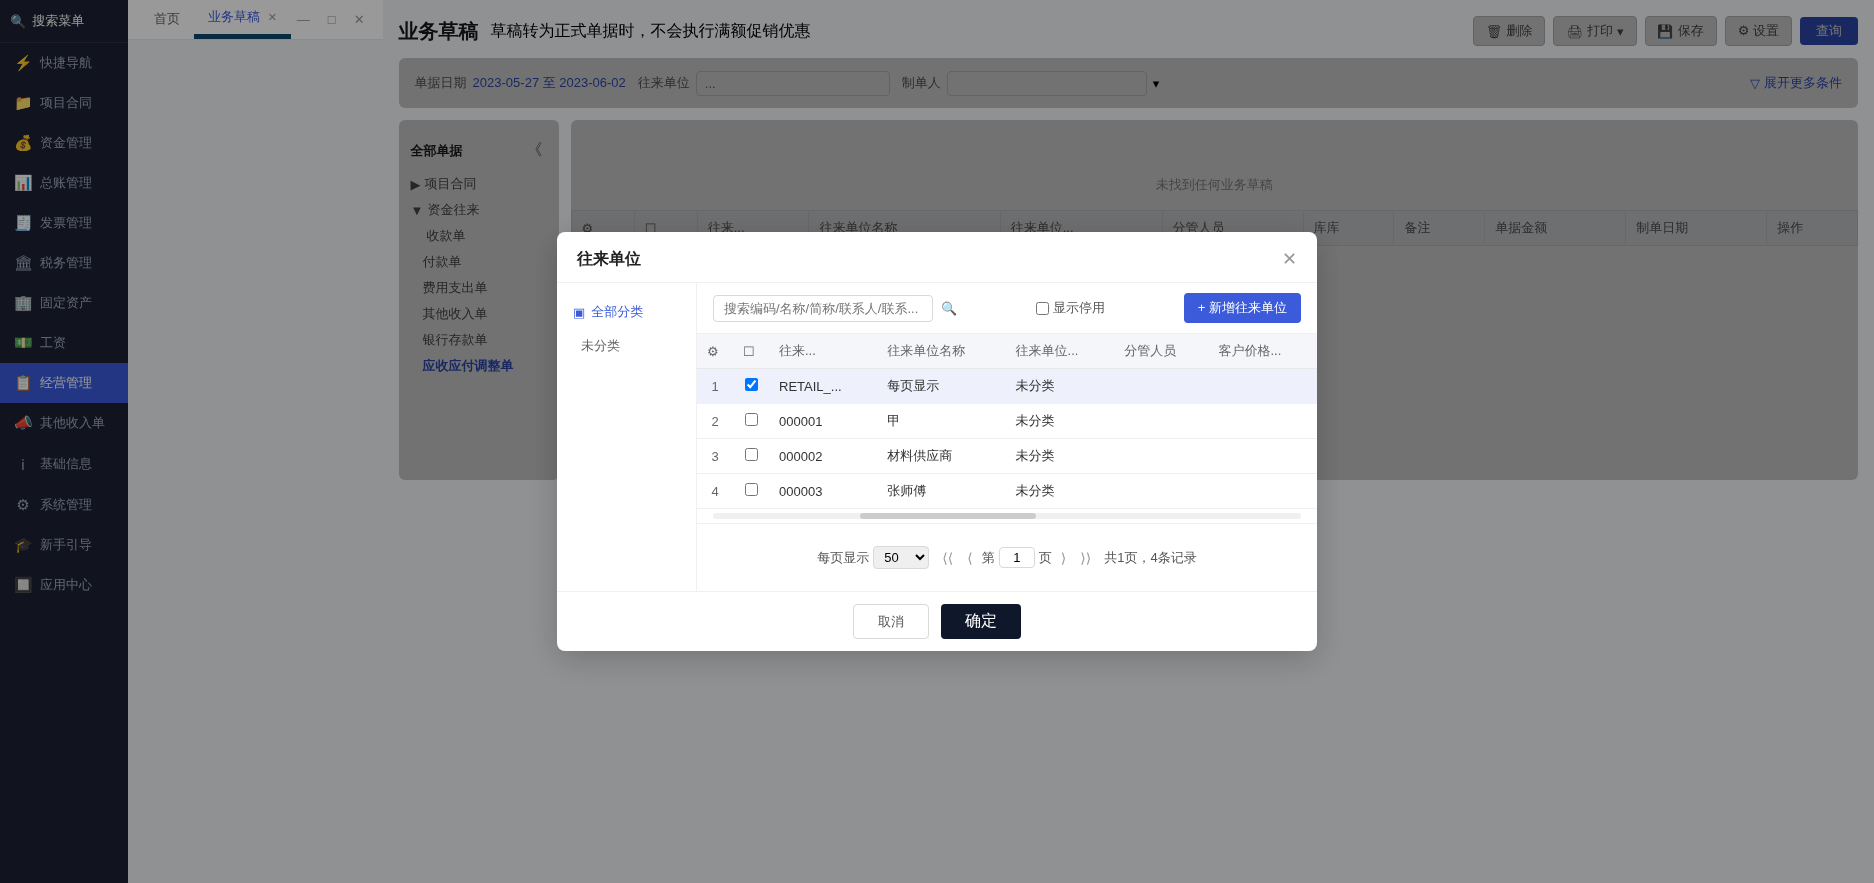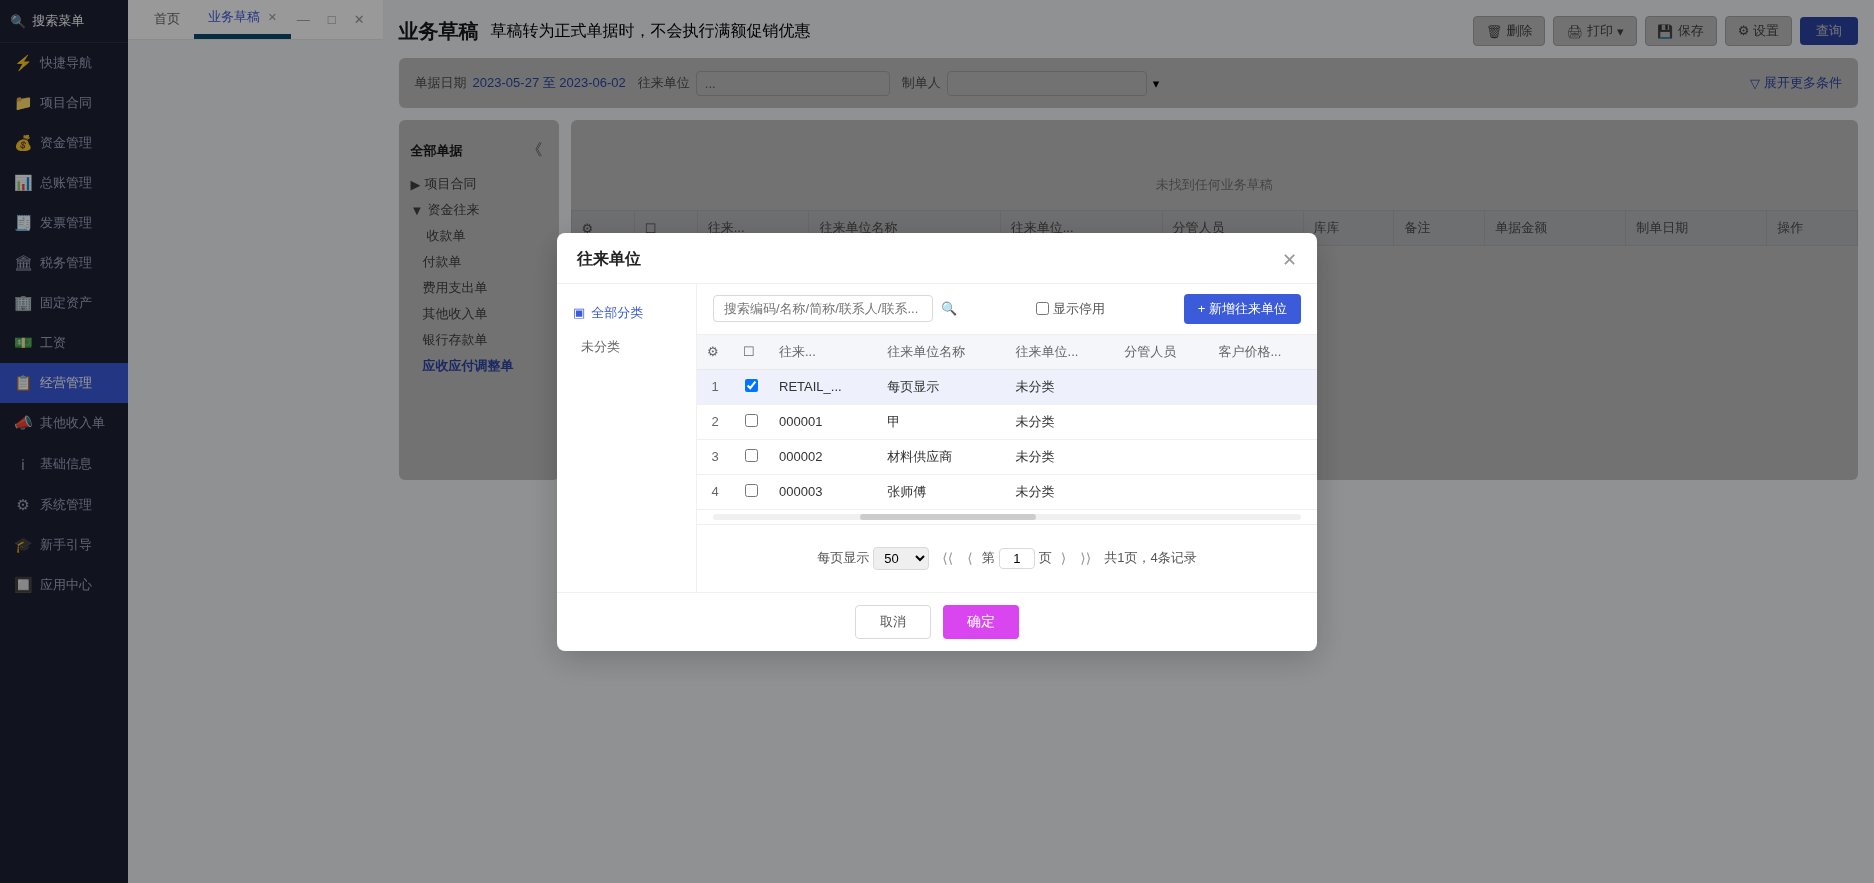--- a/index.html
+++ b/index.html
@@ -417,26 +417,26 @@
       padding: 7px 24px;
       border: 1px solid #d9d9d9;
       background: #fff;
       border-radius: 4px;
       cursor: pointer;
       font-size: 13px;
       color: #555;
     }
     .btn-confirm {
       padding: 7px 24px;
-      background: #d946ef;
+      background: #0f172a;
       color: #fff;
       border: none;
       border-radius: 4px;
       cursor: pointer;
-      font-size: 14px;
+      font-size: 16px;
     }
 
     
     .dimmed { filter: brightness(0.75); }
 
     .collapse-btn {
       background: none;
       border: none;
       cursor: pointer;
       color: #666;

